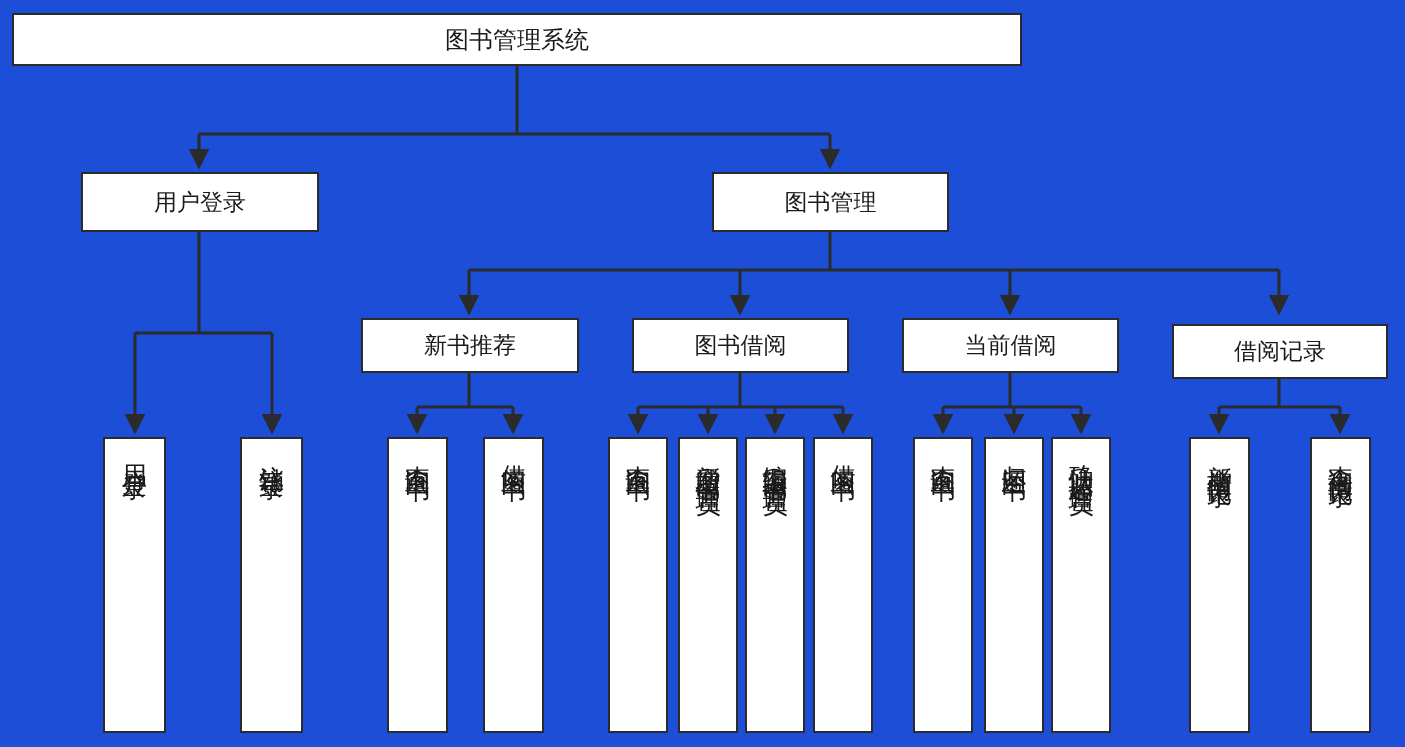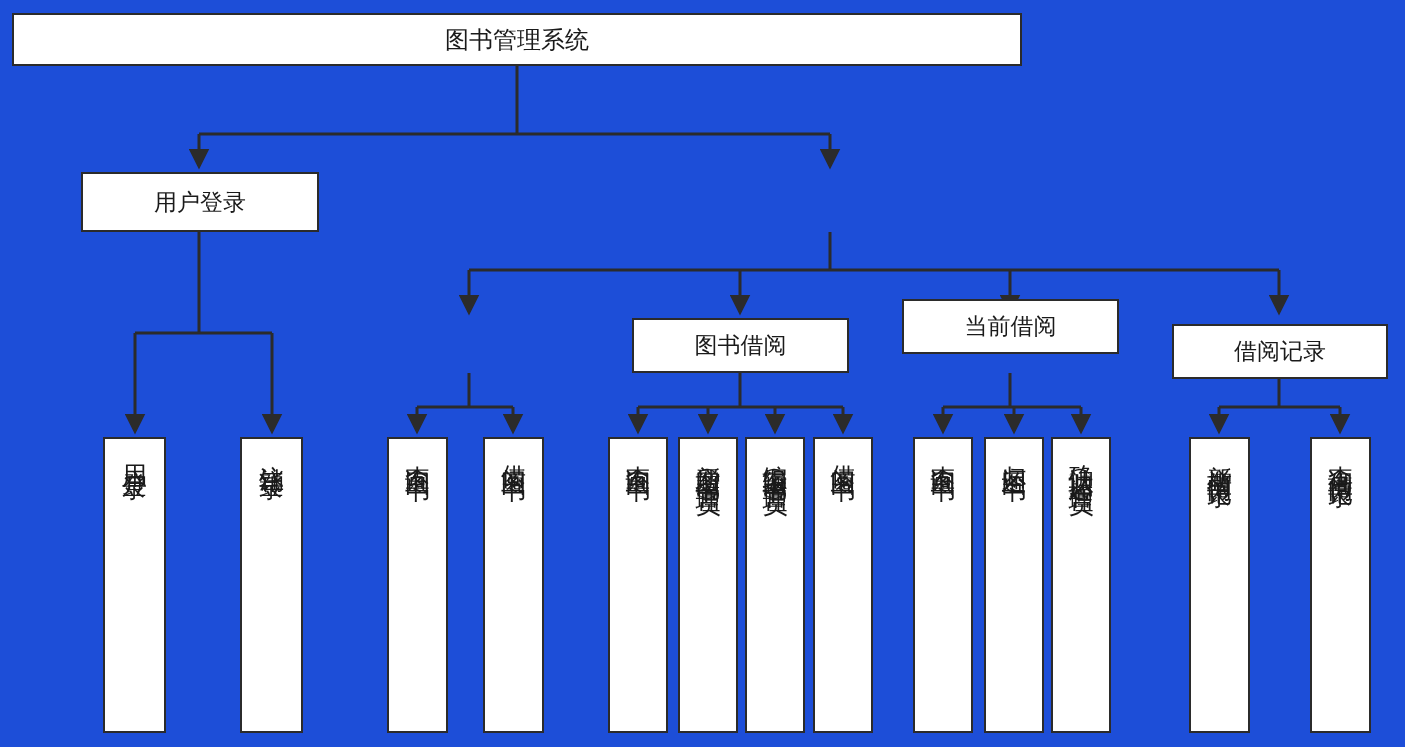--- a/index.html
+++ b/index.html
@@ -121,25 +121,31 @@
     </g>
   </svg>
 
   <div class="node-box horizontal root" style="left:12px; top:13px; width:1010px; height:53px;">
     <span class="node-label">图书管理系统</span>
   </div>
 
   <div class="node-box horizontal" style="left:81px; top:172px; width:238px; height:60px;">
     <span class="node-label">用户登录</span>
   </div>
+  <div class="node-box horizontal" style="left:712px; top:172px; width:237px; height:60px;">
+    <span class="node-label">图书管理</span>
+  </div>
 
+  <div class="node-box horizontal" style="left:361px; top:318px; width:218px; height:55px;">
+    <span class="node-label">新书推荐</span>
+  </div>
   <div class="node-box horizontal" style="left:632px; top:318px; width:217px; height:55px;text-align:center;">
     <span class="node-label">图书借阅</span>
   </div>
-  <div class="node-box horizontal" style="left:902px; top:299px; width:217px; height:55px;">
+  <div class="node-box horizontal" style="left:902px; top:318px; width:217px; height:55px;">
     <span class="node-label">当前借阅</span>
   </div>
   <div class="node-box horizontal" style="left:1172px; top:324px; width:216px; height:55px;">
     <span class="node-label">借阅记录</span>
   </div>
 
   <div class="node-box vertical" style="left:103px; top:437px; width:63px; height:296px;">
     <span class="node-label">用户登录</span>
   </div>
   <div class="node-box vertical" style="left:240px; top:437px; width:63px; height:296px;">

